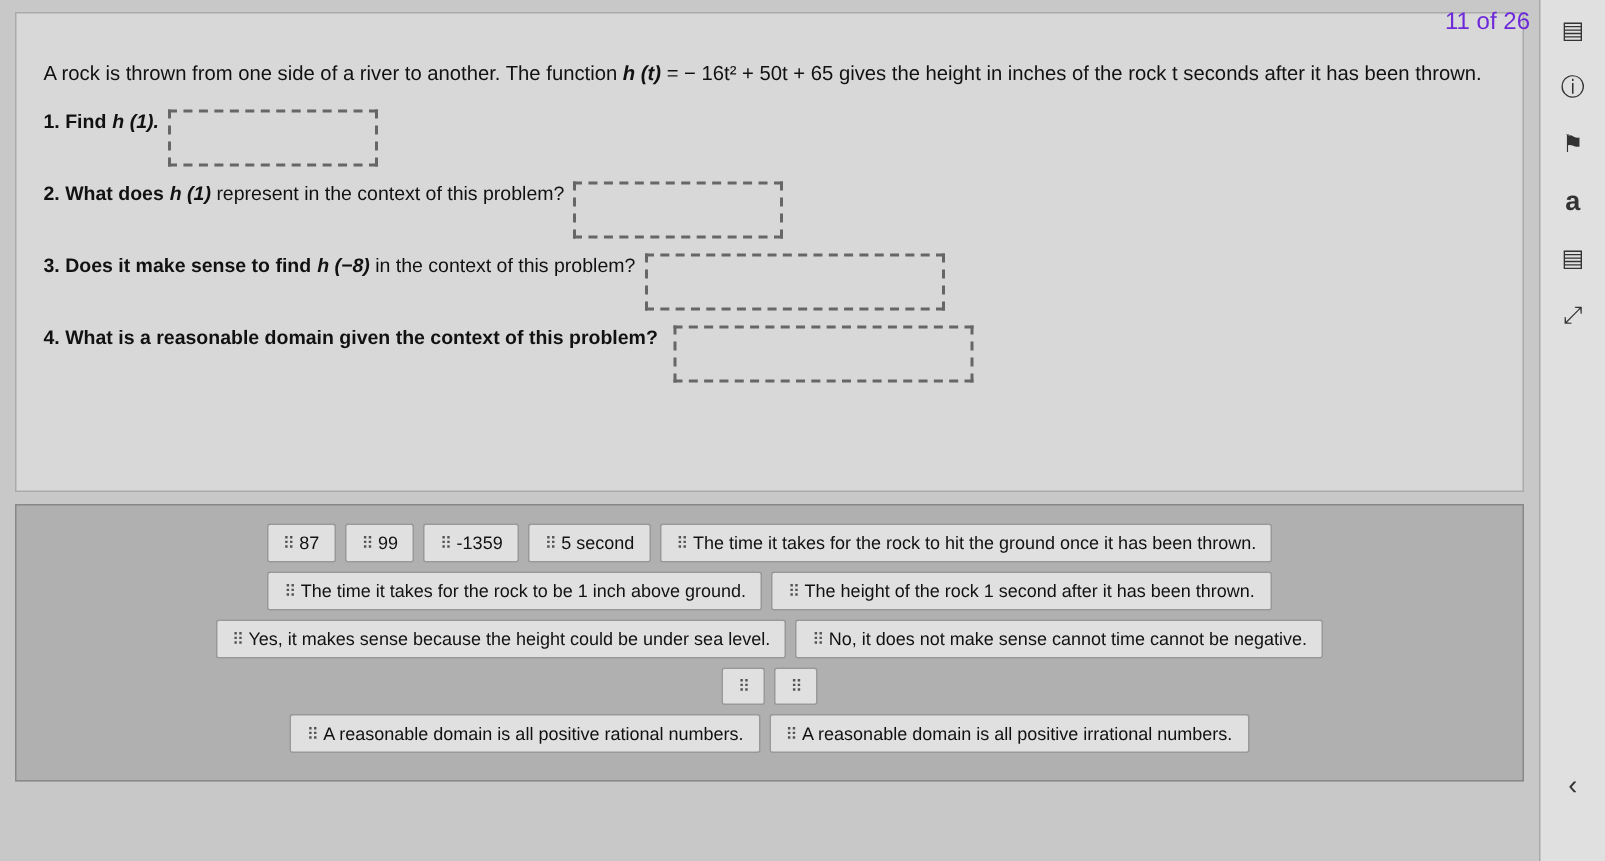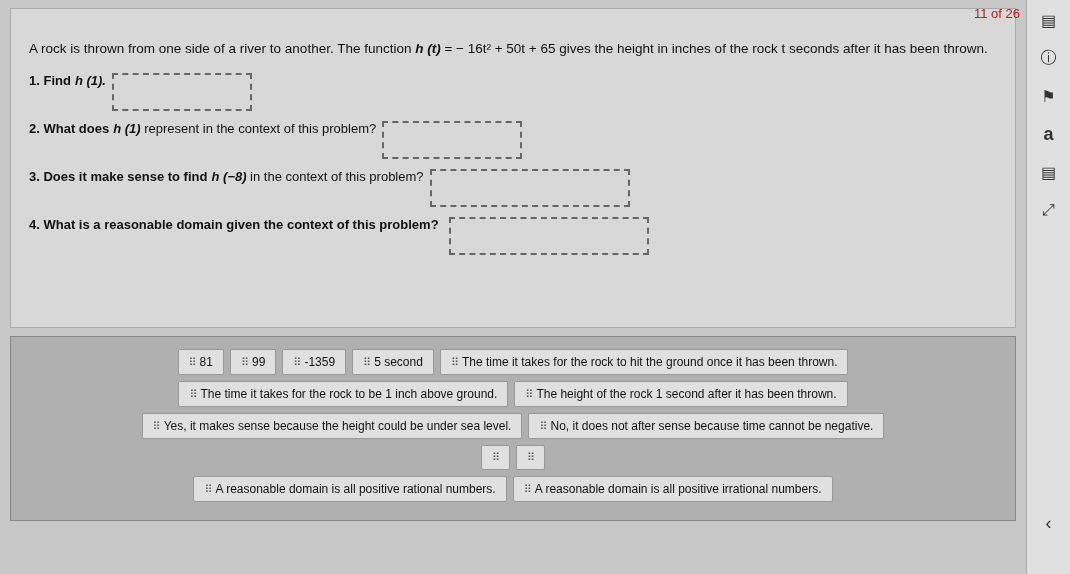--- a/index.html
+++ b/index.html
@@ -17,22 +17,22 @@
       flex: 1;
       display: flex;
       flex-direction: column;
       padding: 8px 10px 8px 10px;
     }
 
     .page-counter {
       position: absolute;
       top: 6px;
       right: 50px;
-      font-size: 13px;
-      color: #b91c1c;
+      font-size: 16px;
+      color: #6d28d9;
       font-weight: 500;
     }
 
     .question-area {
       background: #d8d8d8;
       border: 1px solid #aaa;
       padding: 30px 18px 10px 18px;
       margin-bottom: 8px;
       min-height: 320px;
     }
@@ -179,21 +179,21 @@
       <span class="question-label">4. What is a reasonable domain given the context of this problem?</span>
       <div class="answer-box answer-box-wide"></div>
     </div>
   </div>
 
   <div class="drag-area">
 
     <div class="drag-row">
       <div class="drag-item">
         <span class="drag-handle">⠿</span>
-        <span>81</span>
+        <span>87</span>
       </div>
       <div class="drag-item">
         <span class="drag-handle">⠿</span>
         <span>99</span>
       </div>
       <div class="drag-item">
         <span class="drag-handle">⠿</span>
         <span>-1359</span>
       </div>
       <div class="drag-item">
@@ -217,21 +217,21 @@
       </div>
     </div>
 
     <div class="drag-row">
       <div class="drag-item">
         <span class="drag-handle">⠿</span>
         <span>Yes, it makes sense because the height could be under sea level.</span>
       </div>
       <div class="drag-item">
         <span class="drag-handle">⠿</span>
-        <span>No, it does not after sense because time cannot be negative.</span>
+        <span>No, it does not make sense cannot time cannot be negative.</span>
       </div>
     </div>
 
     <div class="drag-row">
       <div class="drag-item">
         <span class="drag-handle">⠿</span>
       </div>
       <div class="drag-item">
         <span class="drag-handle">⠿</span>
       </div>

